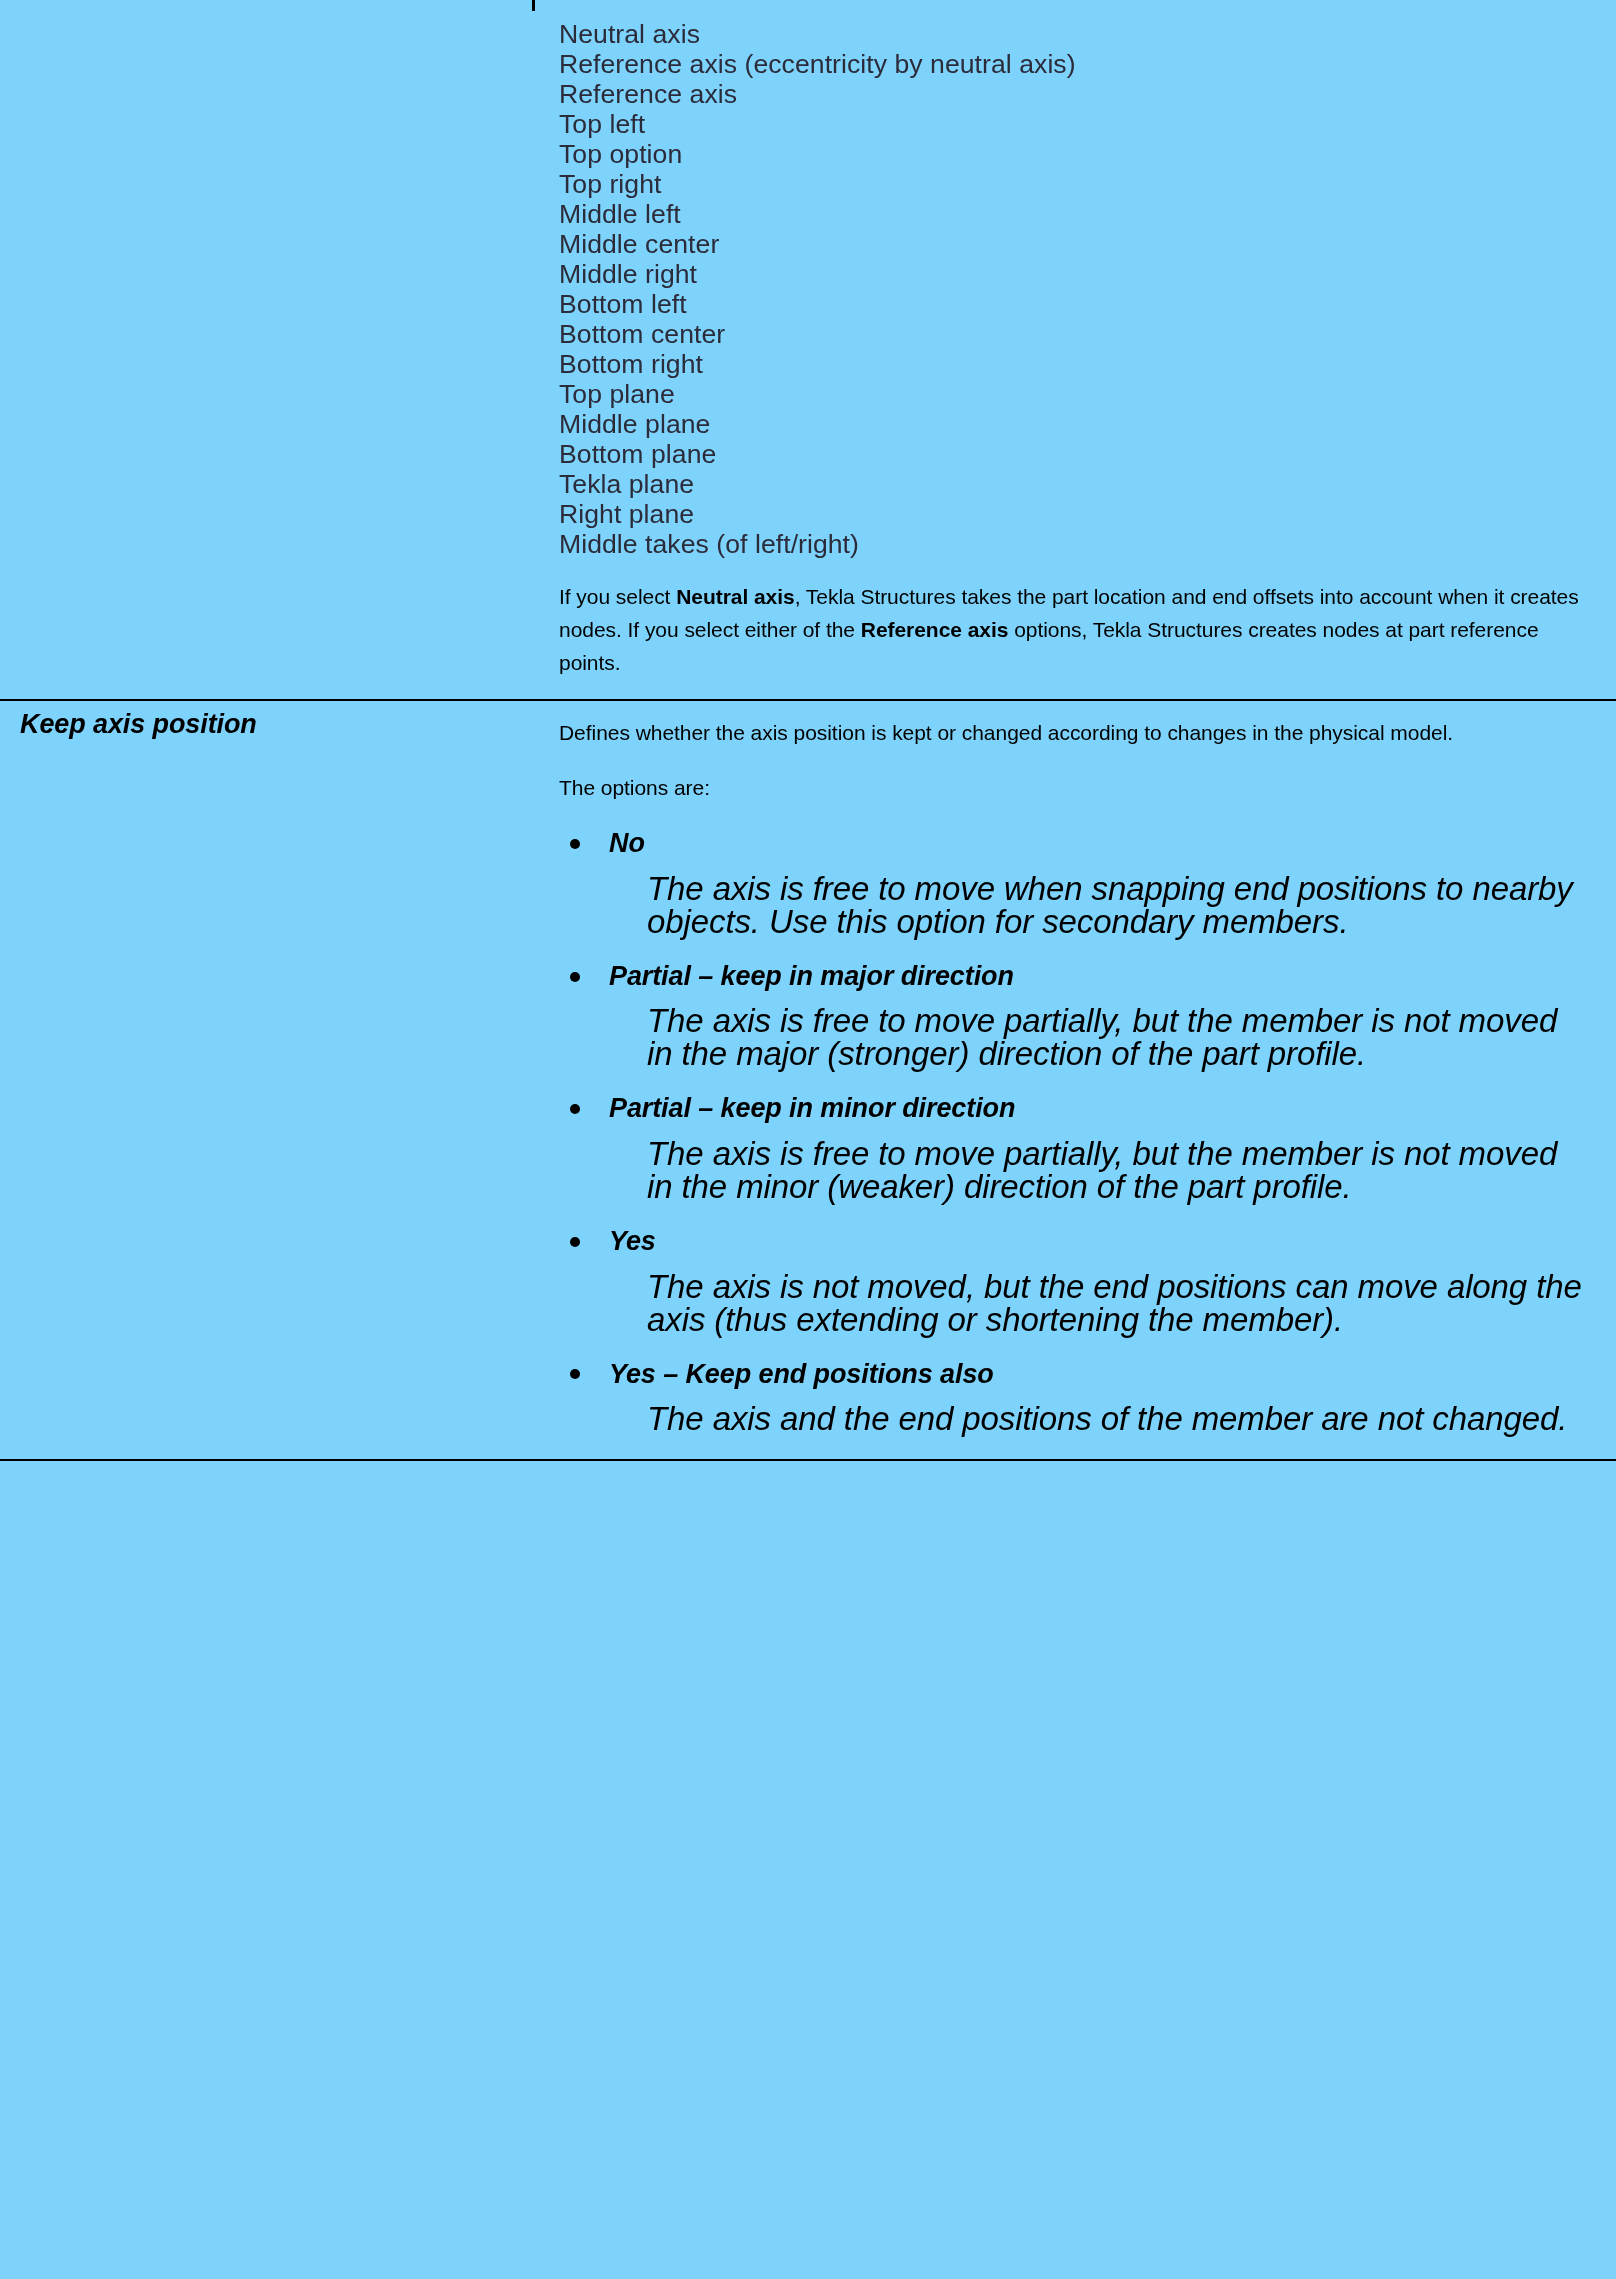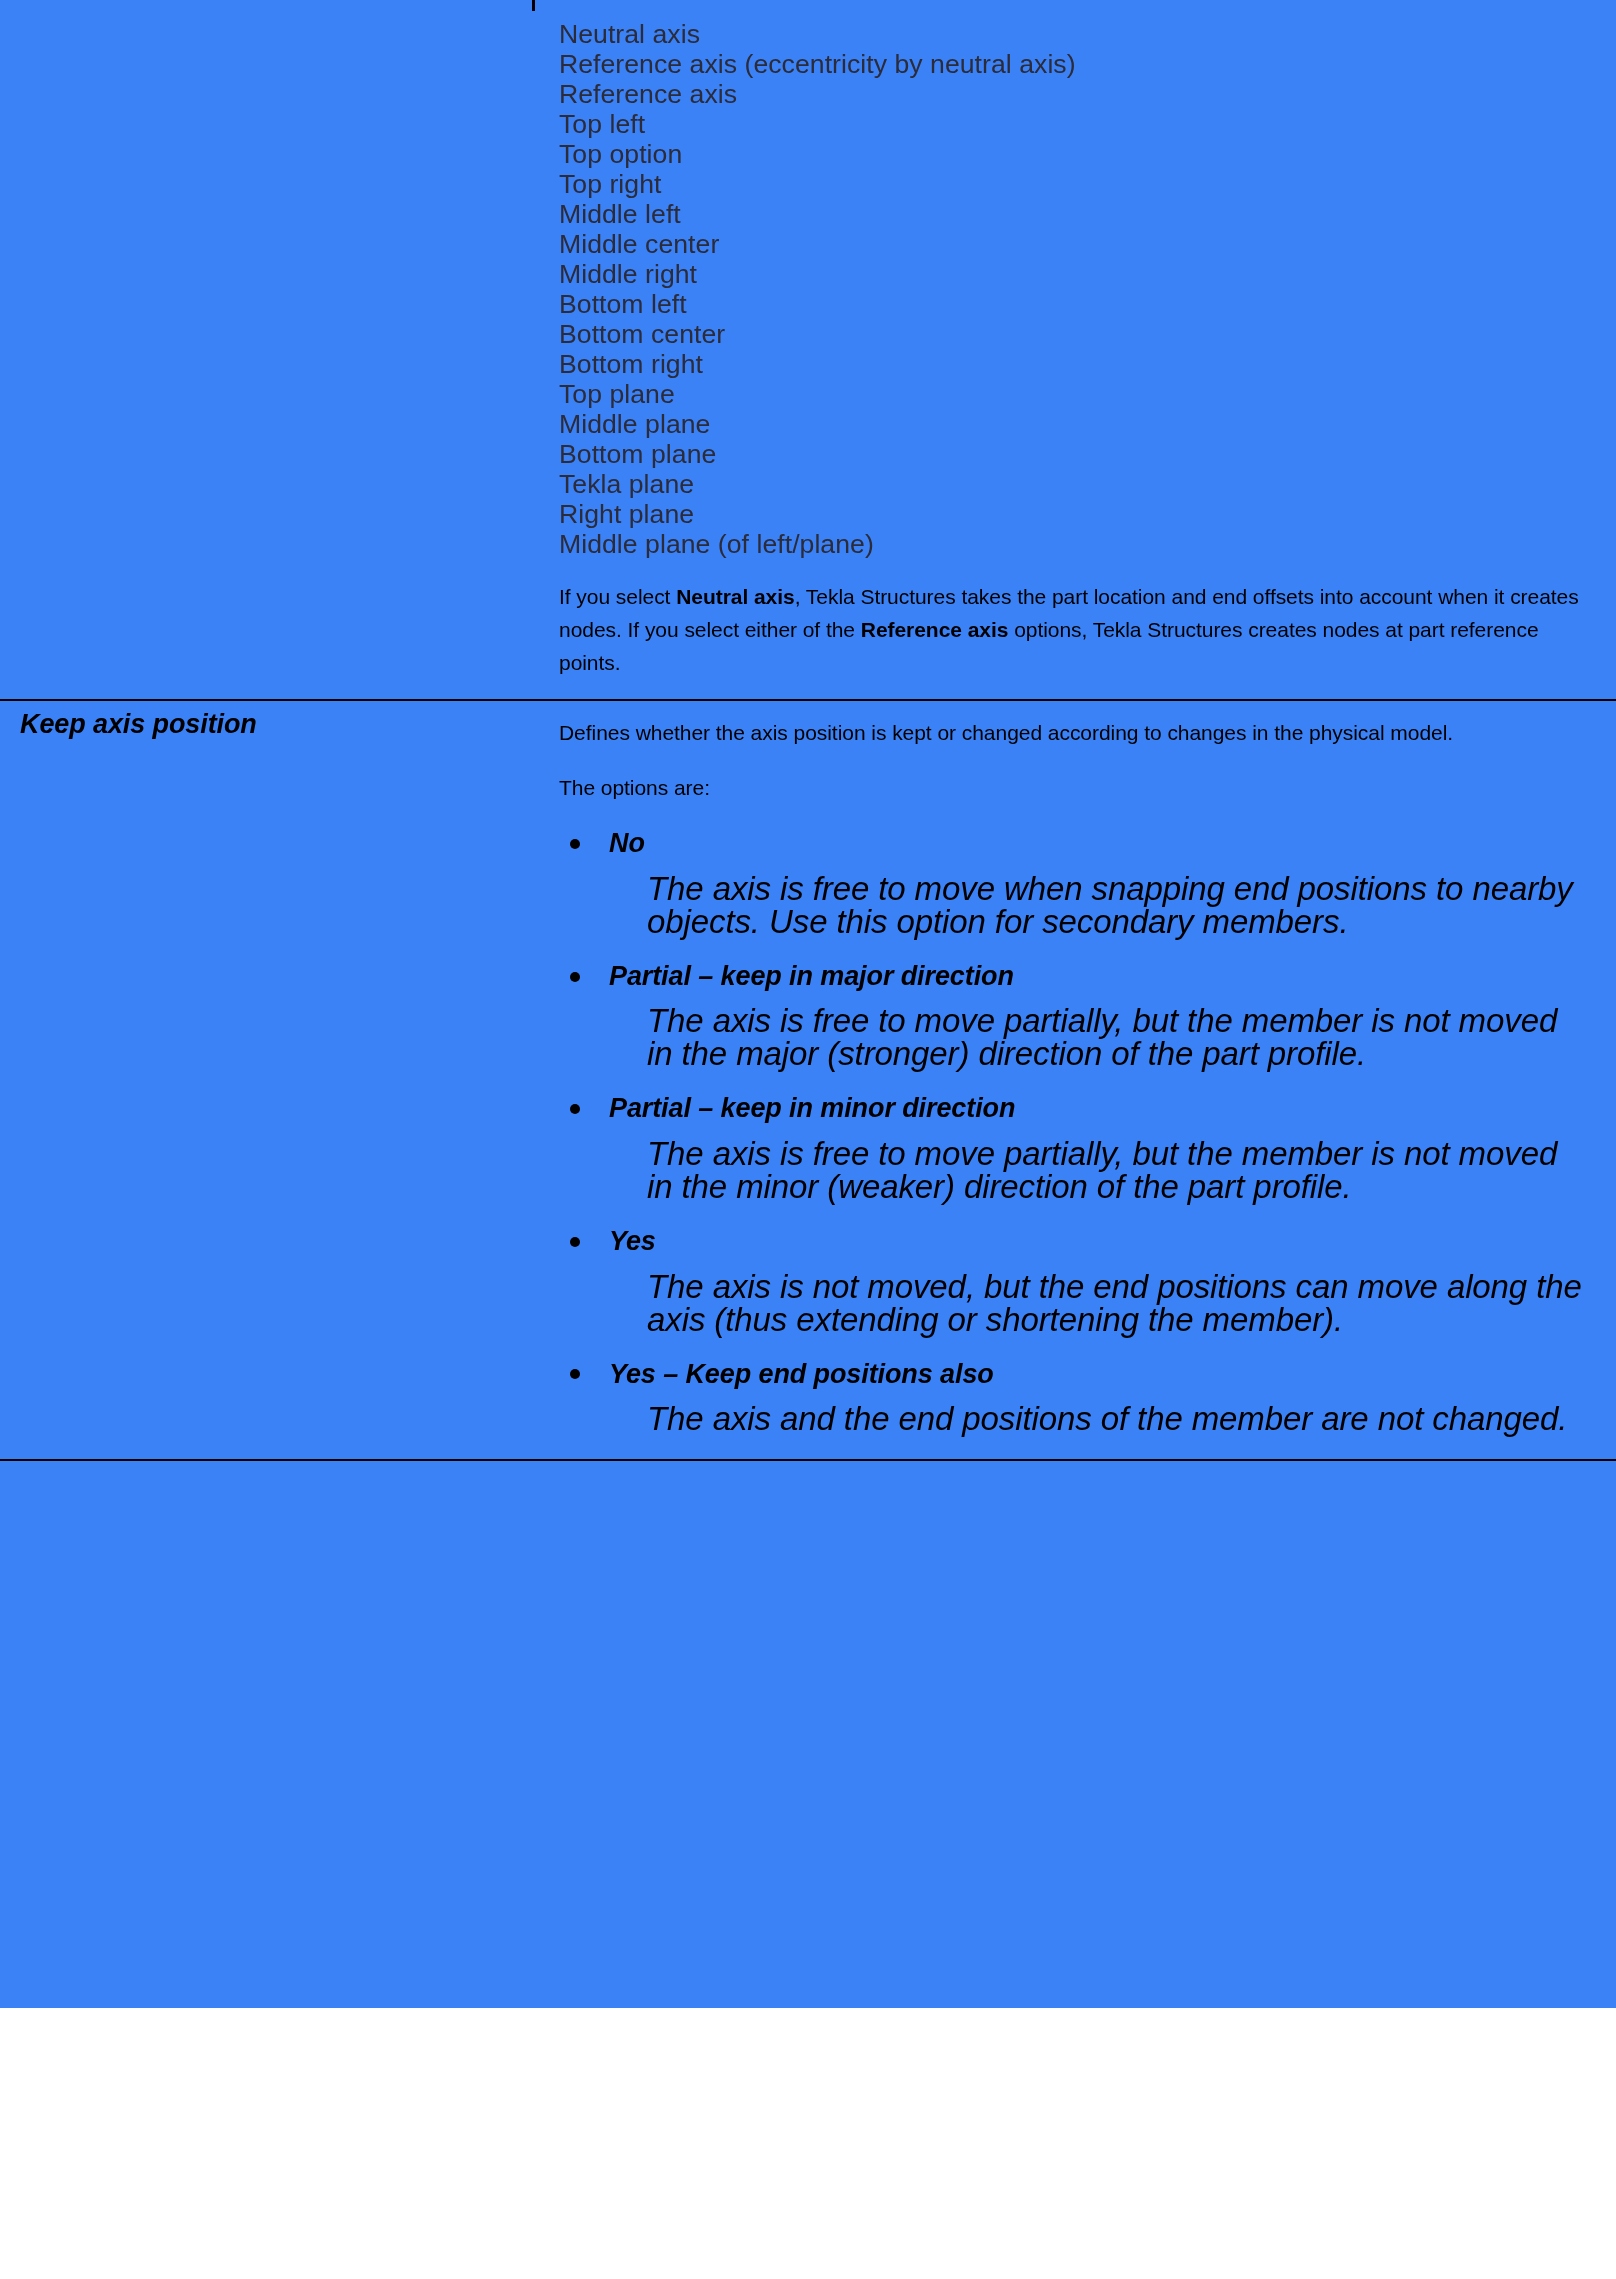--- a/index.html
+++ b/index.html
@@ -12,22 +12,22 @@
     height: 2279px;
     font-family: "Liberation Sans", sans-serif;
     color: #000000;
     overflow: hidden;
   }
 
   
   .page {
     position: relative;
     width: 1617px;
-    height: 2008px;
-    background: #3b82f6;
+    height: 2279px;
+    background: #7dd3fc;
   }
 
   .doc-table {
     position: absolute;
     left: 0;
     top: 10px;
     width: 1617px;
     border-collapse: collapse;
     table-layout: fixed;
   }
@@ -185,21 +185,21 @@
               <li>Middle center</li>
               <li>Middle right</li>
               <li>Bottom left</li>
               <li>Bottom center</li>
               <li>Bottom right</li>
               <li>Top plane</li>
               <li>Middle plane</li>
               <li>Bottom plane</li>
               <li>Tekla plane</li>
               <li>Right plane</li>
-              <li>Middle plane (of left/plane)</li>
+              <li>Middle takes (of left/right)</li>
             </ul>
 
             <div class="gap-after-list"></div>
 
             <p class="body"><span>If you select </span><strong>Neutral axis</strong><span>, Tekla Structures takes the part location and end offsets into account when it creates nodes. If you select either of the </span><strong>Reference axis</strong><span> options, Tekla Structures creates nodes at part reference points.</span></p>
 
           </div>
         </td>
       </tr>
 

